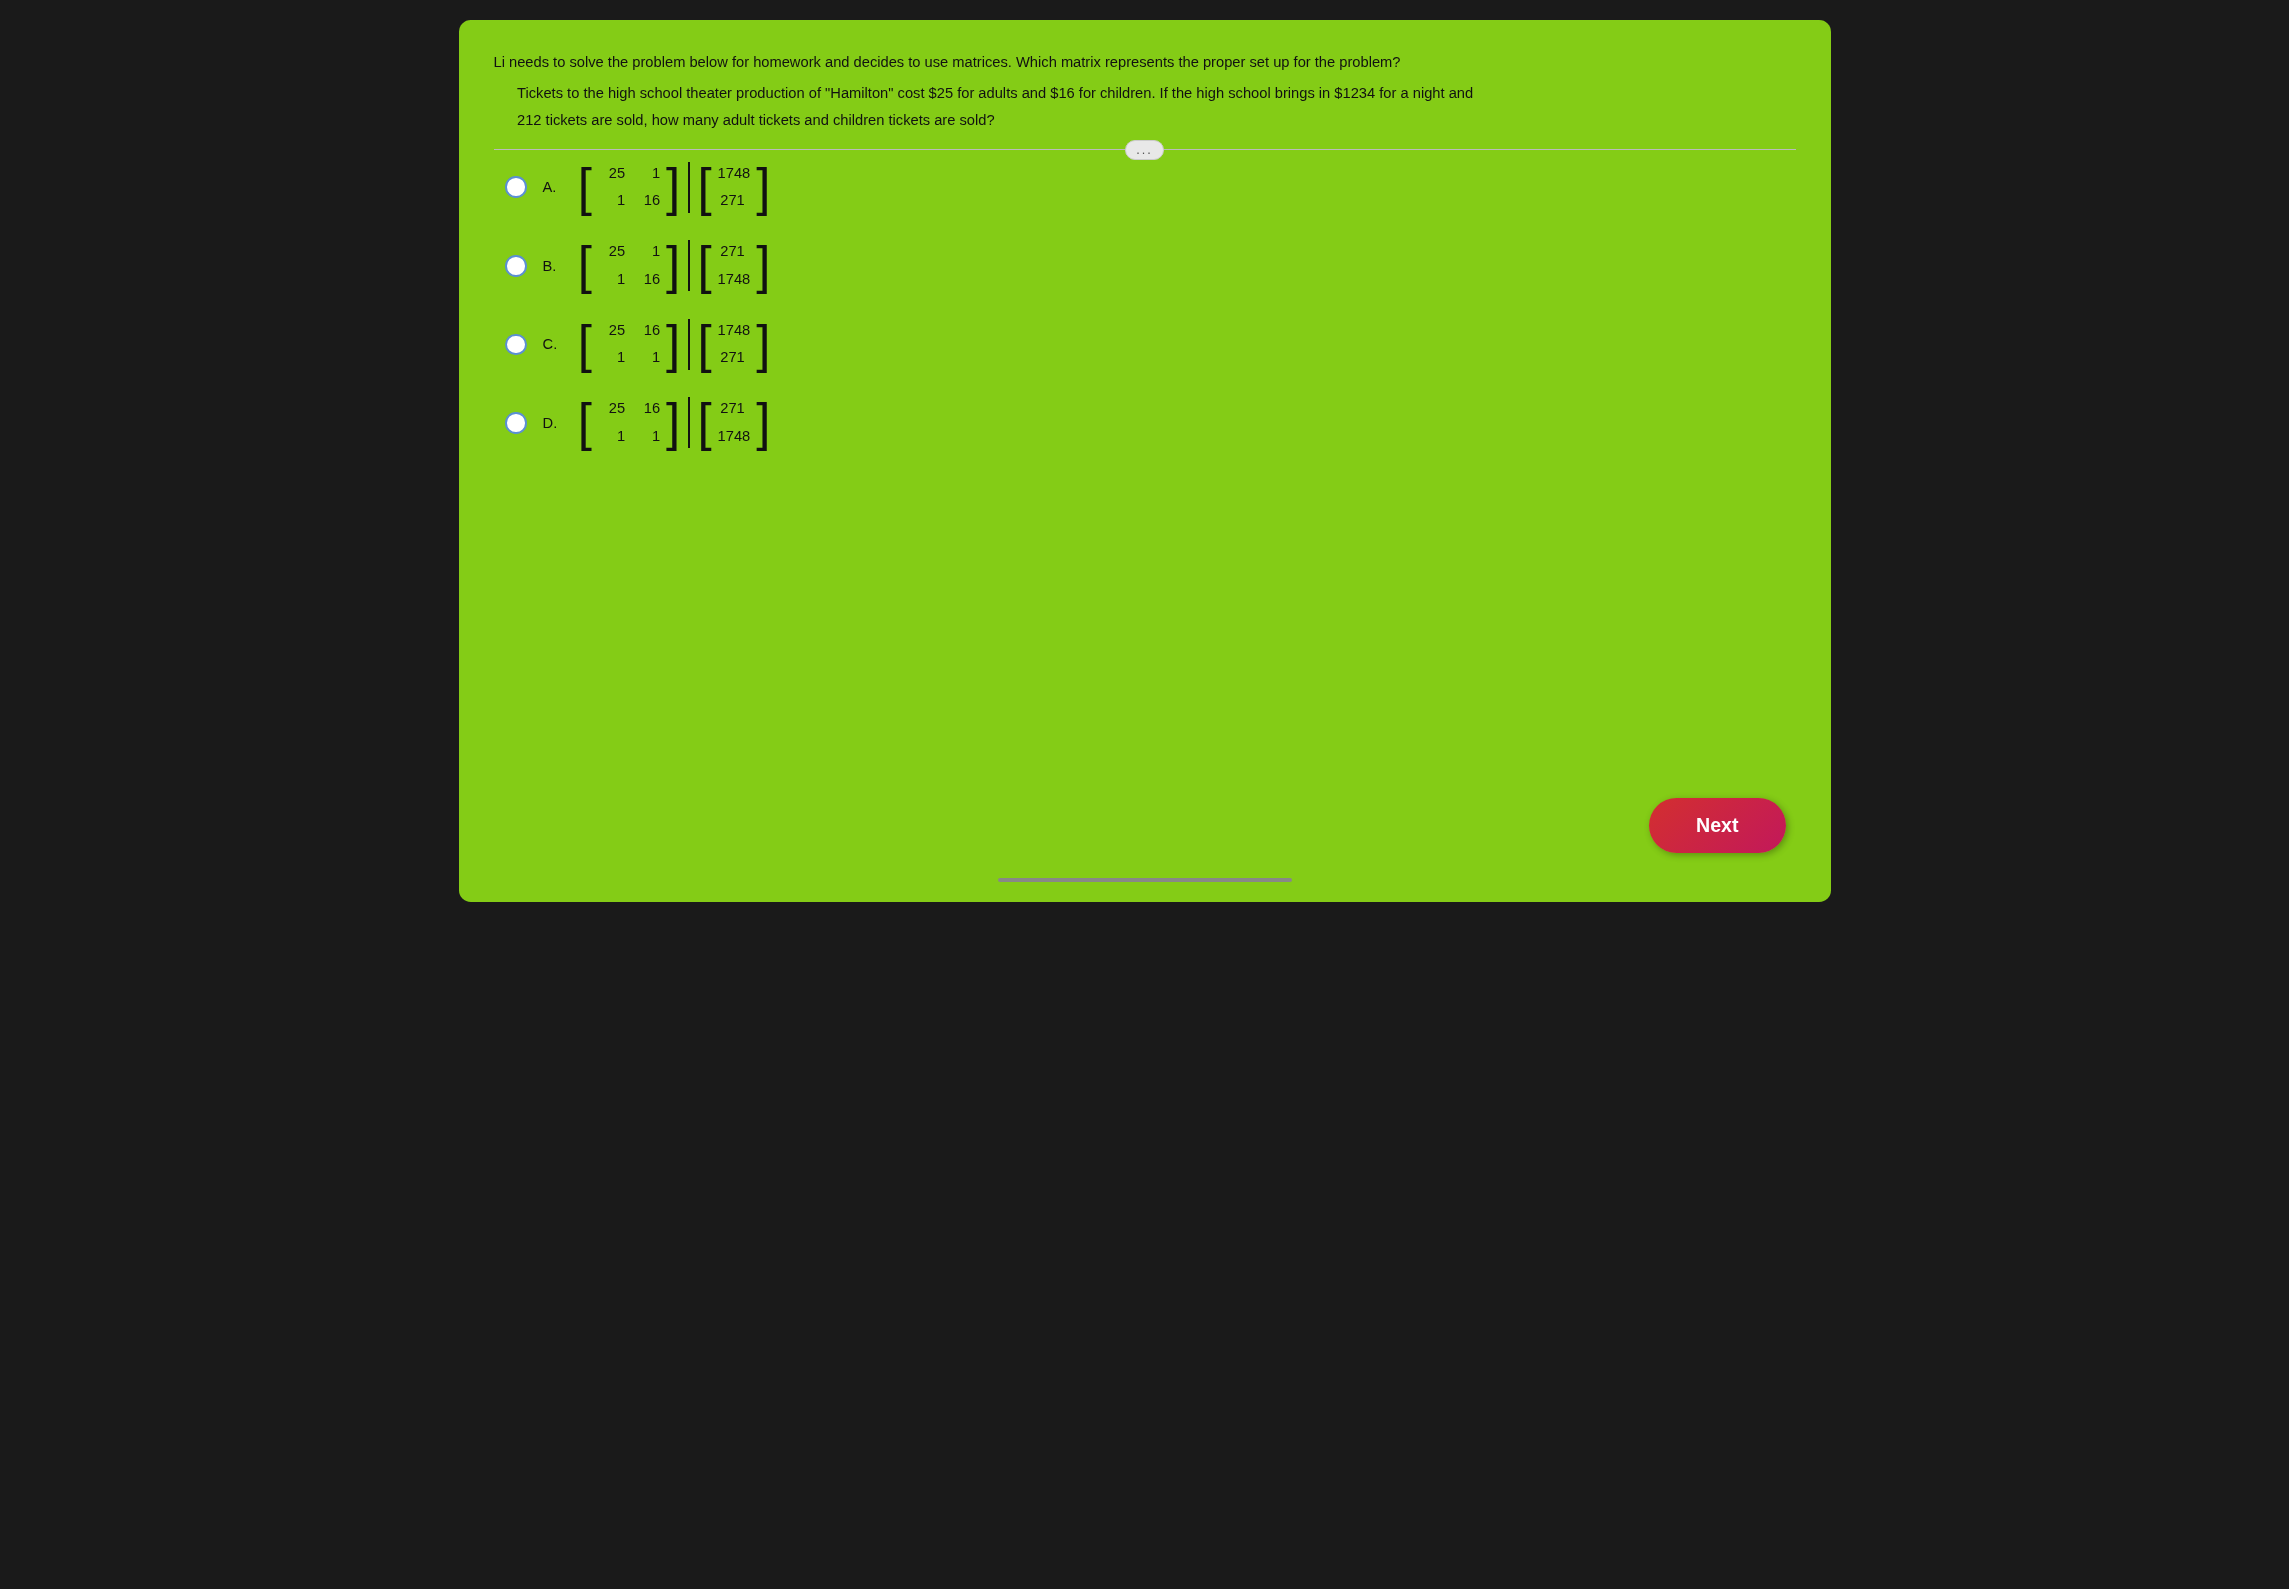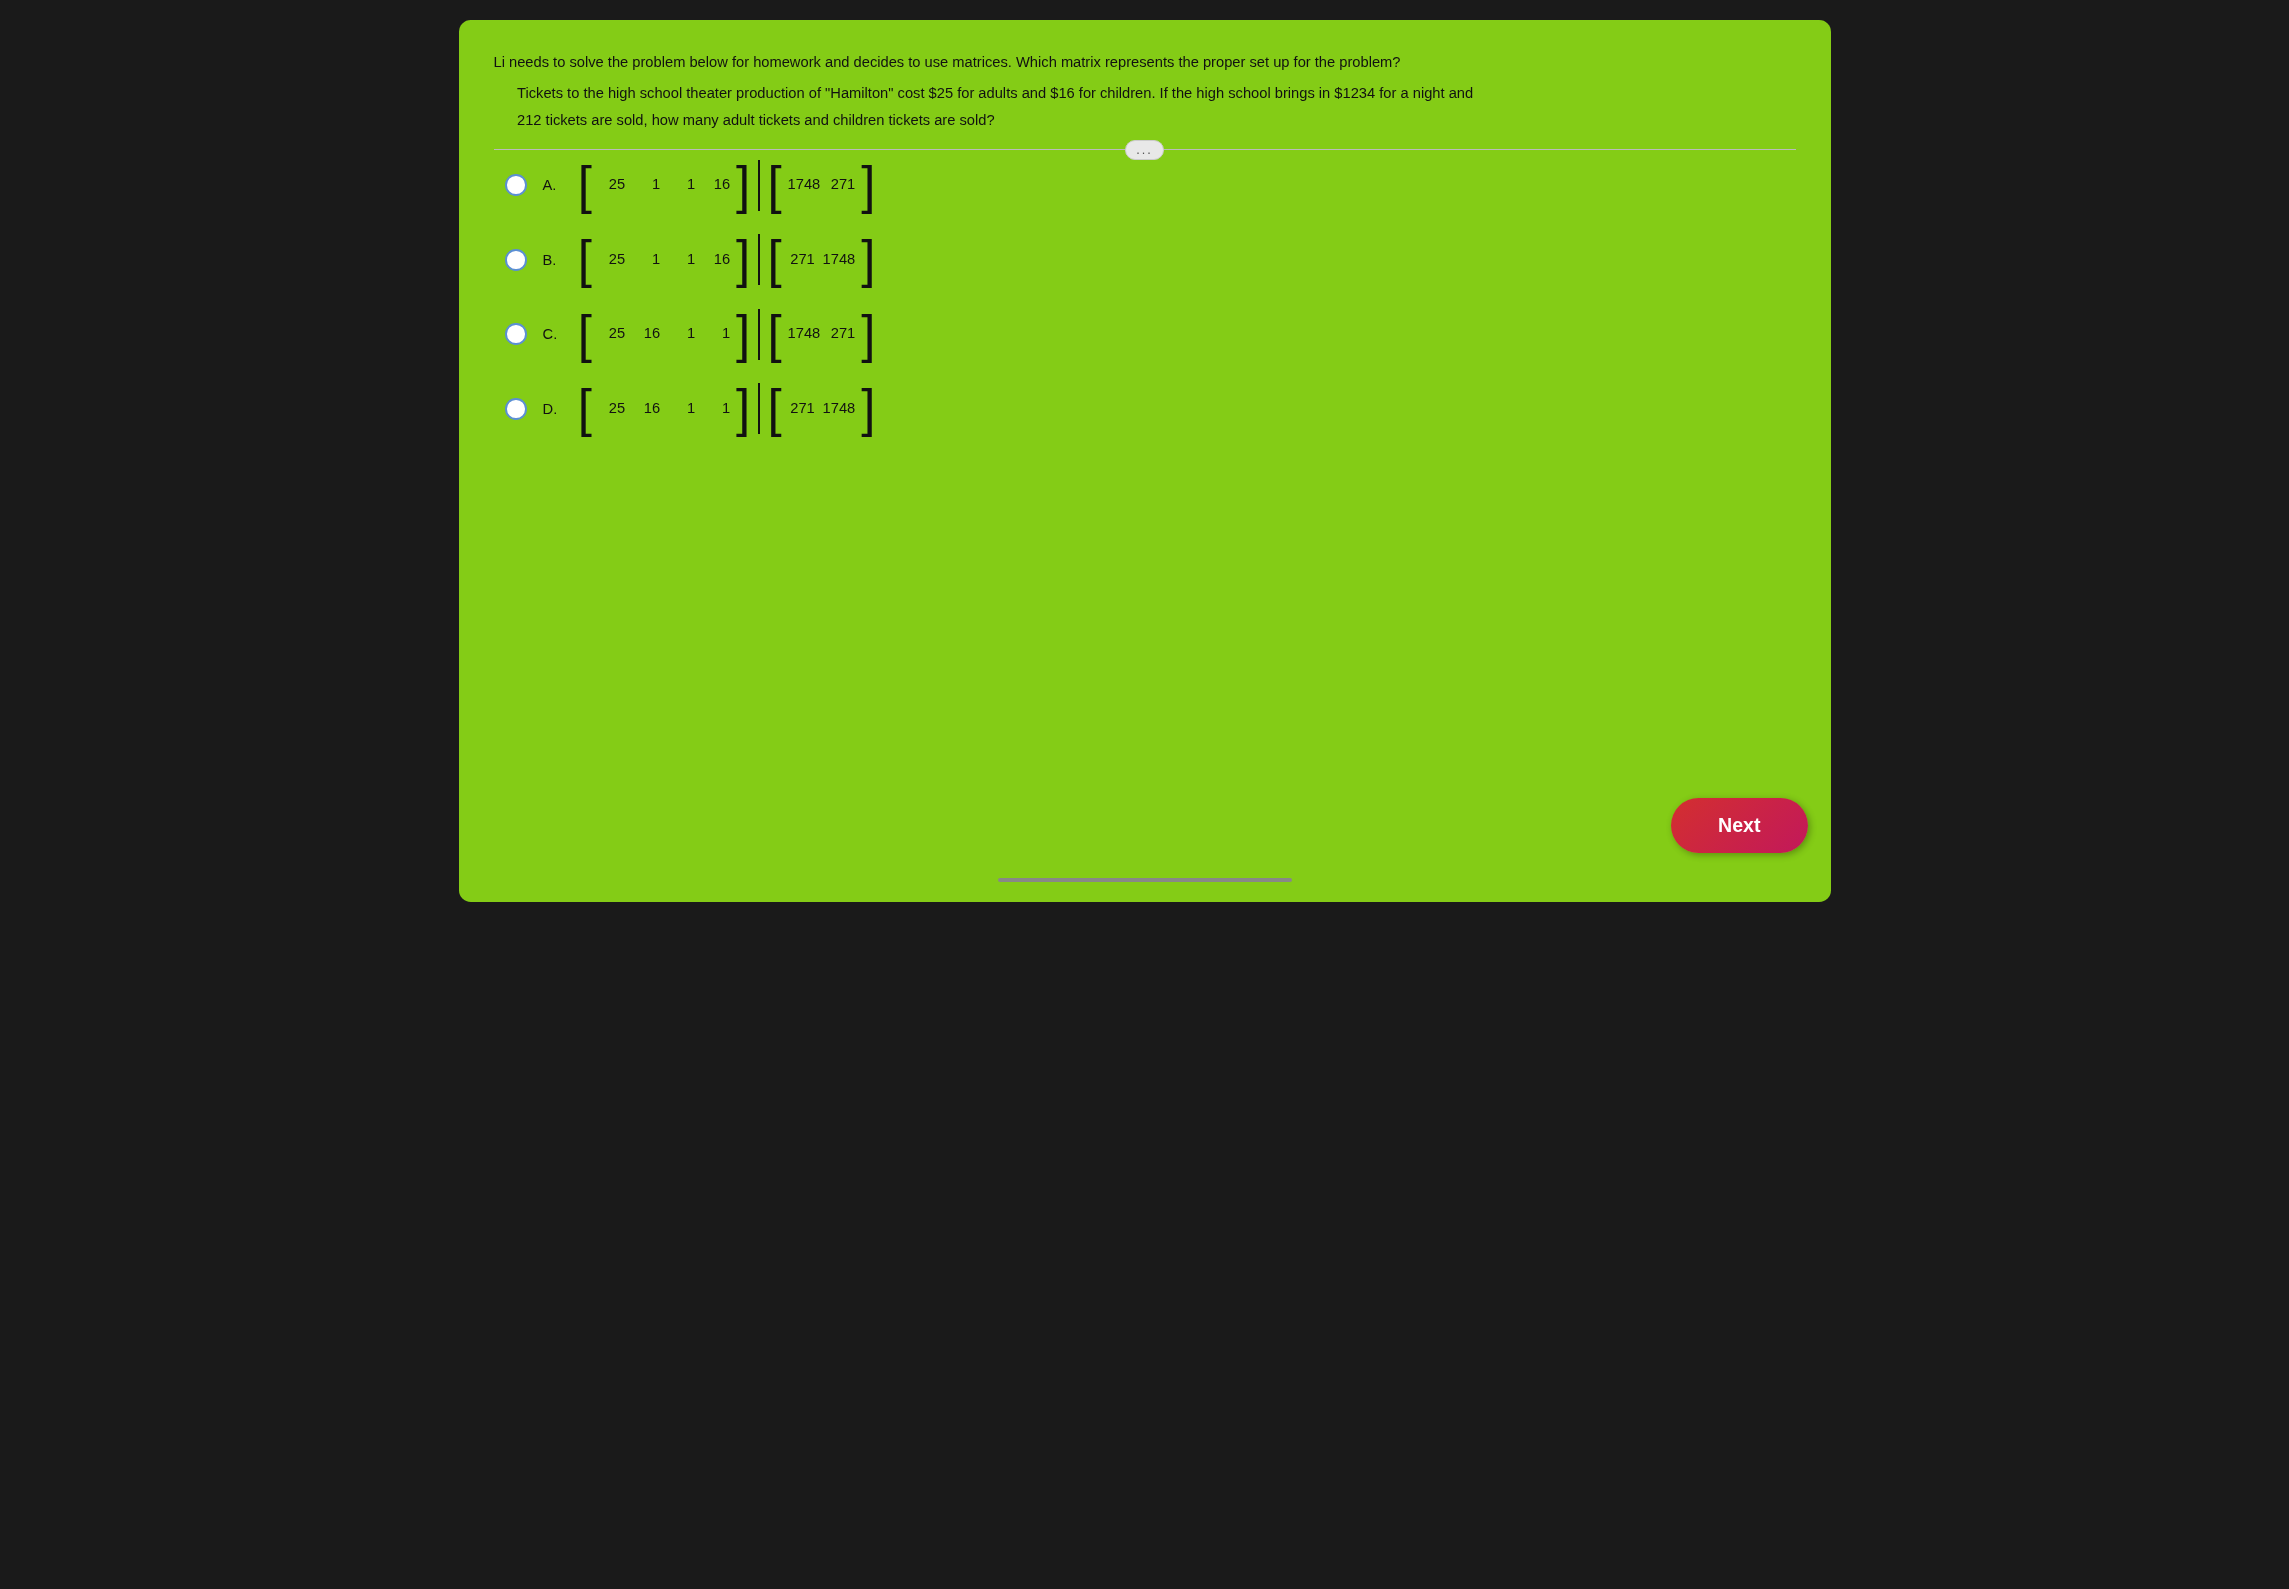--- a/index.html
+++ b/index.html
@@ -104,21 +104,21 @@
     }
     .matrix-bracket-right {
       font-size: 51px;
       font-weight: 100;
       color: #111;
       line-height: 1;
       margin-left: 2px;
     }
     .matrix-body {
       display: flex;
-      flex-direction: row;
+      flex-direction: column;
       gap: 0;
     }
     .matrix-row {
       display: flex;
       align-items: center;
     }
     .matrix-cell {
       min-width: 35px;
       text-align: right;
       font-size: 14.7px;
@@ -132,21 +132,21 @@
       align-items: stretch;
     }
     .divider-col-line {
       width: 1.5px;
       background: #111;
       margin: 0 5.9px;
     }
     .next-btn {
       position: absolute;
       bottom: 49px;
-      right: 23px;
+      right: 45px;
       background: linear-gradient(135deg, #d32f2f, #c2185b);
       color: white;
       border: none;
       border-radius: 29px;
       padding: 15.7px 47px;
       font-size: 19.6px;
       font-weight: bold;
       cursor: pointer;
       box-shadow: 2px 2px 7.8px rgba(0,0,0,0.3);
     }

